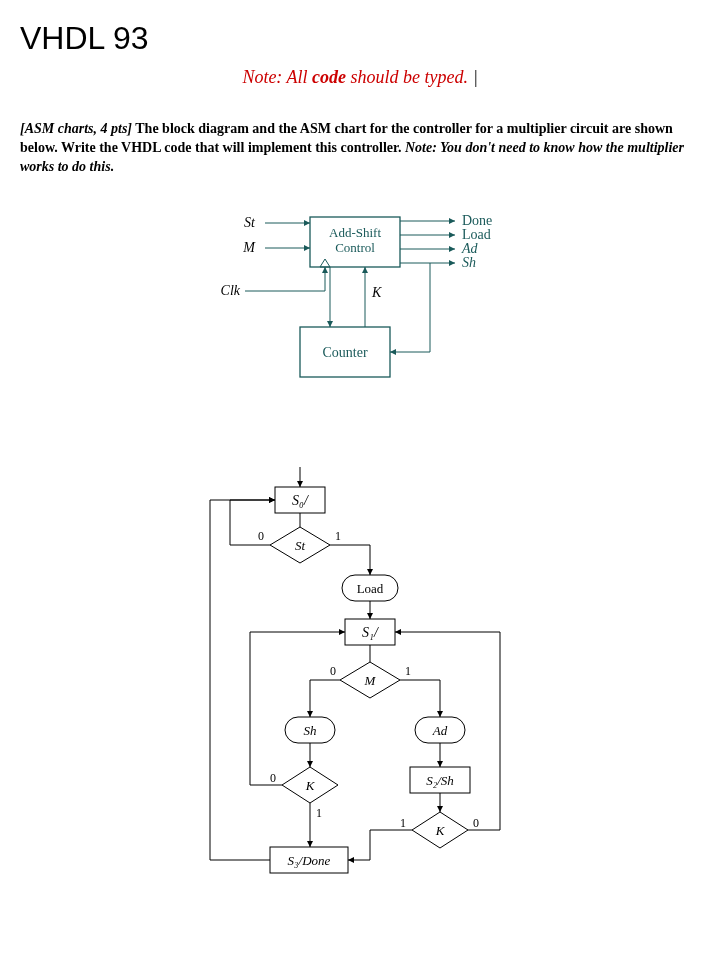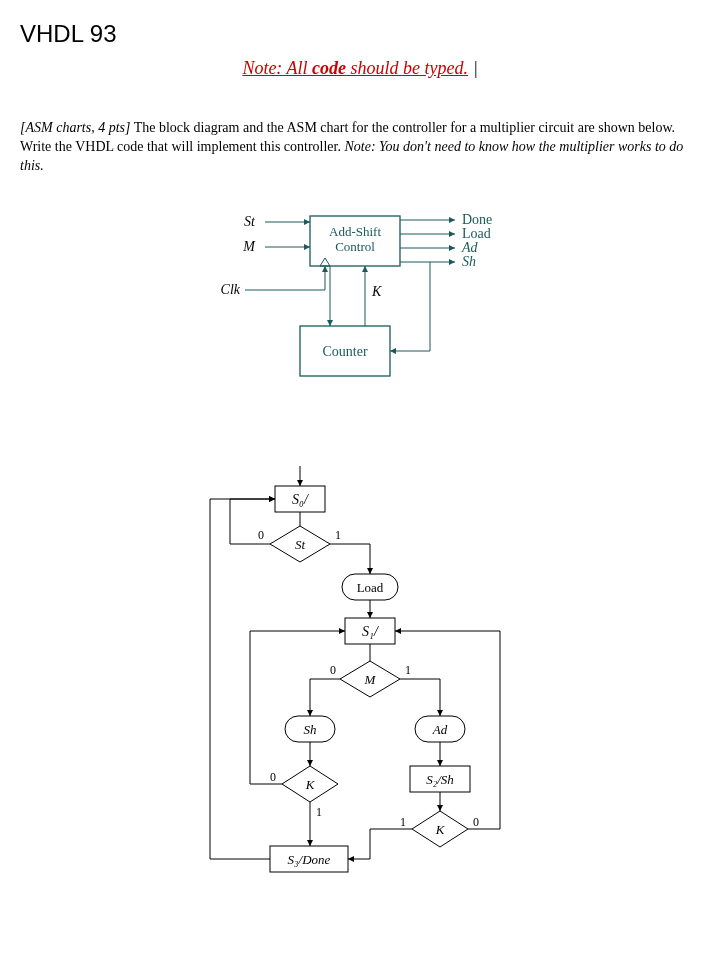--- a/index.html
+++ b/index.html
@@ -6,37 +6,37 @@
   body {
     margin: 0;
     padding: 20px;
     font-family: "Times New Roman", serif;
     background: #fff;
     color: #000;
     width: 720px;
   }
   .title {
     font-family: Arial, sans-serif;
-    font-size: 24px;
+    font-size: 32px;
     margin-bottom: 10px;
   }
   .note-line {
     text-align: center;
     font-style: italic;
     font-size: 18px;
     color: #c00;
-    margin-bottom: 40px;
-    text-decoration: underline;
+    margin-bottom: 32px;
   }
   .note-line .code-word { font-weight: bold; }
   .note-line .cursor { color: #000; font-style: normal; margin-left: 6px; }
   .problem {
     font-size: 14px;
     line-height: 1.35;
     margin-bottom: 30px;
+    font-weight: bold;
   }
   .problem .lead { font-style: italic; }
   .problem .trail { font-style: italic; }
   .diagram-area {
     position: relative;
     width: 380px;
     height: 220px;
     margin: 12px auto 40px auto;
   }
   .diagram-area svg {

